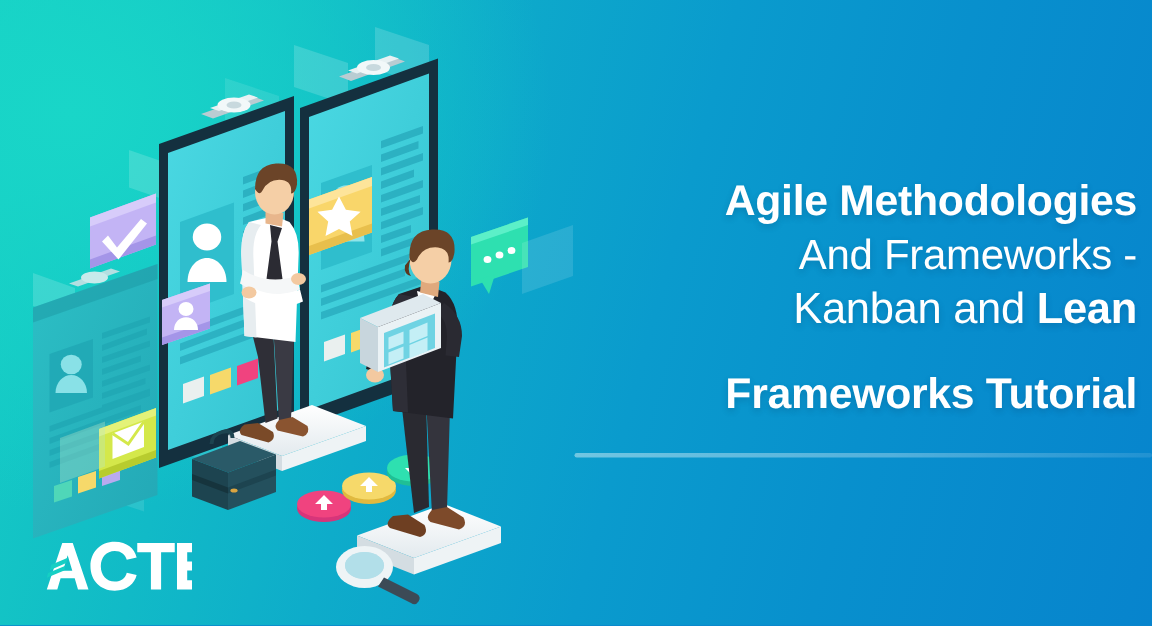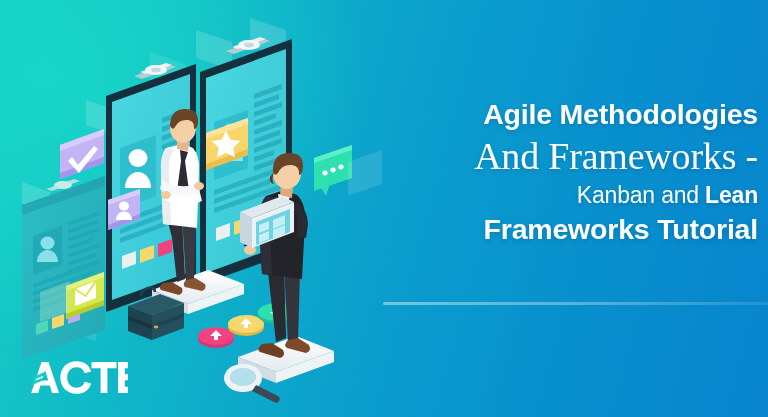--- a/index.html
+++ b/index.html
@@ -18,23 +18,23 @@
   }
 
   
   #titleBlock {
     position:absolute; left:383px; top:96px; width:375px;
     text-align:right;
     color:#ffffff;
     text-shadow:0 2px 4px rgba(0,50,90,0.22);
   }
   #titleBlock .ln { display:block; line-height:1.28; letter-spacing:-0.2px; white-space:nowrap; }
-  .w-bold { font-weight:700; font-size:28.5px; }
-  .w-light { font-weight:300; font-size:38px;font-family:Liberation Serif, serif; }
-  .mix { font-size:23px; font-weight:300; }
+  .w-bold { font-weight:700; font-size:28.5px;margin-top:20px; }
+  .w-light { font-weight:300; font-size:28px; }
+  .mix { font-size:29px; font-weight:300; }
   .mix b { font-weight:700; }
 
   #divider {
     position:absolute; left:383px; top:302px; width:385px; height:3px;
     background:linear-gradient(90deg, rgba(255,255,255,0.42) 0%, rgba(255,255,255,0.30) 55%, rgba(255,255,255,0.10) 100%);
     border-radius:2px;
   }
 
   
   #logo { position:absolute; left:28px; top:360px; }

